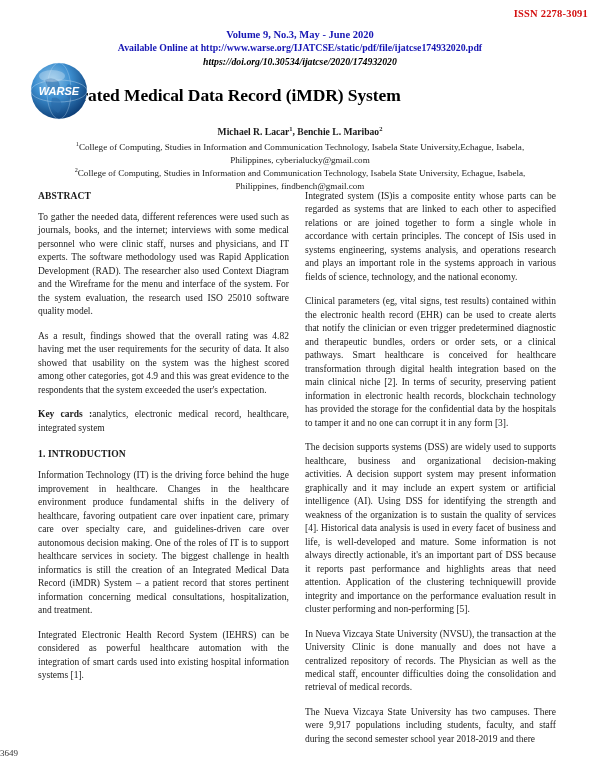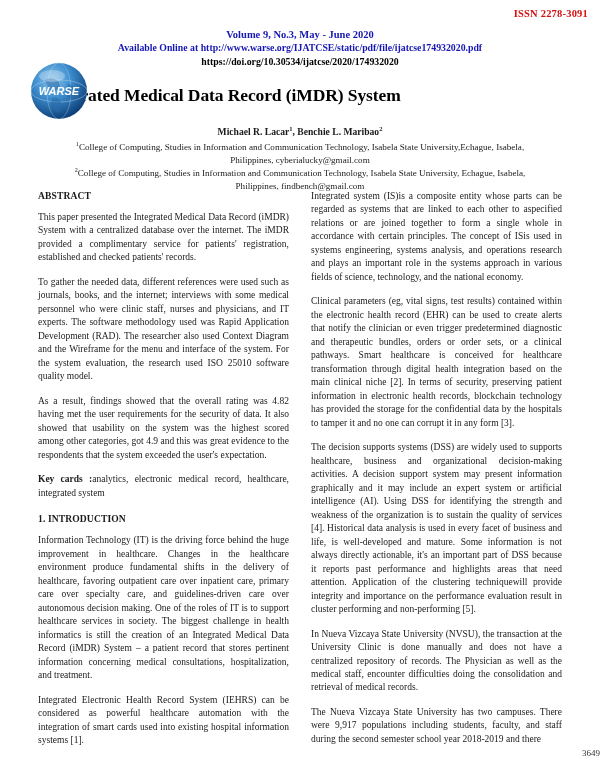--- a/index.html
+++ b/index.html
@@ -58,20 +58,21 @@
     font-size: 9.8px;
     line-height: 1.3;
     margin-top: 1px;
   }
   .doi-line {
     color: #000;
     font-weight: bold;
     font-size: 9.8px;
     line-height: 1.3;
     margin-top: 1px;
+    font-style: italic;
   }
 
   
   .logo {
     position: absolute;
     left: 28px;
     top: 60px;
     width: 62px;
     height: 62px;
     font-style: italic;
@@ -106,21 +107,21 @@
   }
   sup { font-size: 68%; vertical-align: super; line-height: 0; }
 
   
   .columns {
     position: absolute;
     top: 190px;
     left: 38px;
     right: 38px;
     display: flex;
-    gap: 22px;
+    gap: 16px;
   }
   .col {
     width: 251px;
     flex: 0 0 251px;
   }
   .section-head {
     font-weight: bold;
     font-size: 9.6px;
     margin: 0 0 10px 0;
     letter-spacing: 0.1px;
@@ -135,21 +136,21 @@
   }
   p.body:last-child { margin-bottom: 0; }
   .kw { font-weight: bold; }
 
   
   .page-number {
     position: absolute;
     bottom: 18px;
     left: 0;
     width: 100%;
-    text-align: right;
+    text-align: left;
     font-size: 9px;
     color: #333;
   }
 </style>
 </head>
 <body>
 
 <div class="page">
 
   <div class="issn">ISSN 2278-3091</div>
@@ -188,21 +189,20 @@
 
   <div class="affiliations">
     <div><sup>1</sup><span>College of Computing, Studies in Information and Communication Technology, Isabela State University,Echague, Isabela, Philippines, cyberialucky@gmail.com</span></div>
     <div><sup>2</sup><span>College of Computing, Studies in Information and Communication Technology, Isabela State University, Echague, Isabela, Philippines, findbench@gmail.com</span></div>
   </div>
 
   <div class="columns">
 
     <div class="col">
       <div class="section-head">ABSTRACT</div>
-      <p class="body">This paper presented the Integrated Medical Data Record (iMDR) System with a centralized database over the internet. The iMDR provided a complimentary service for patients' registration, established and checked patients' records.</p>
       <p class="body">To gather the needed data, different references were used such as journals, books, and the internet; interviews with some medical personnel who were clinic staff, nurses and physicians, and IT experts. The software methodology used was Rapid Application Development (RAD). The researcher also used Context Diagram and the Wireframe for the menu and interface of the system. For the system evaluation, the research used ISO 25010 software quality model.</p>
       <p class="body">As a result, findings showed that the overall rating was 4.82 having met the user requirements for the security of data. It also showed that usability on the system was the highest scored among other categories, got 4.9 and this was great evidence to the respondents that the system exceeded the user's expectation.</p>
       <p class="body"><span class="kw">Key cards :</span><span>analytics, electronic medical record, healthcare, integrated system</span></p>
       <div class="section-head spaced">1. INTRODUCTION</div>
       <p class="body">Information Technology (IT) is the driving force behind the huge improvement in healthcare. Changes in the healthcare environment produce fundamental shifts in the delivery of healthcare, favoring outpatient care over inpatient care, primary care over specialty care, and guidelines-driven care over autonomous decision making. One of the roles of IT is to support healthcare services in society. The biggest challenge in health informatics is still the creation of an Integrated Medical Data Record (iMDR) System – a patient record that stores pertinent information concerning medical consultations, hospitalization, and treatment.</p>
       <p class="body">Integrated Electronic Health Record System (IEHRS) can be considered as powerful healthcare automation with the integration of smart cards used into existing hospital information systems [1].</p>
     </div>
 
     <div class="col">
       <p class="body">Integrated system (IS)is a composite entity whose parts can be regarded as systems that are linked to each other to aspecified relations or are joined together to form a single whole in accordance with certain principles. The concept of ISis used in systems engineering, systems analysis, and operations research and plays an important role in the systems approach in various fields of science, technology, and the national economy.</p>

